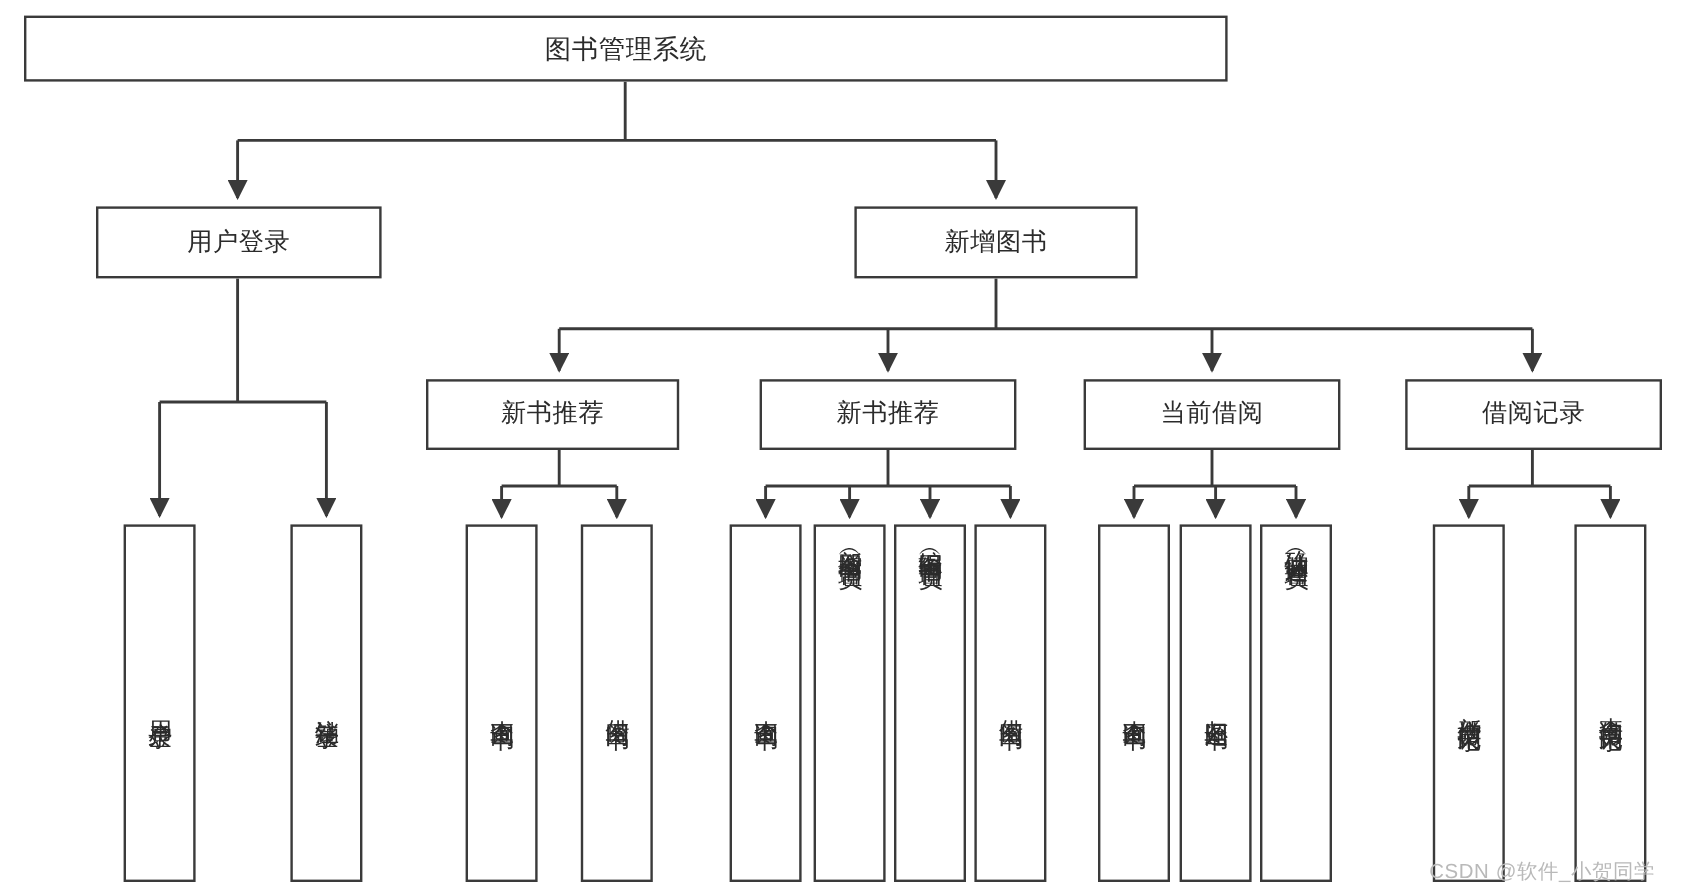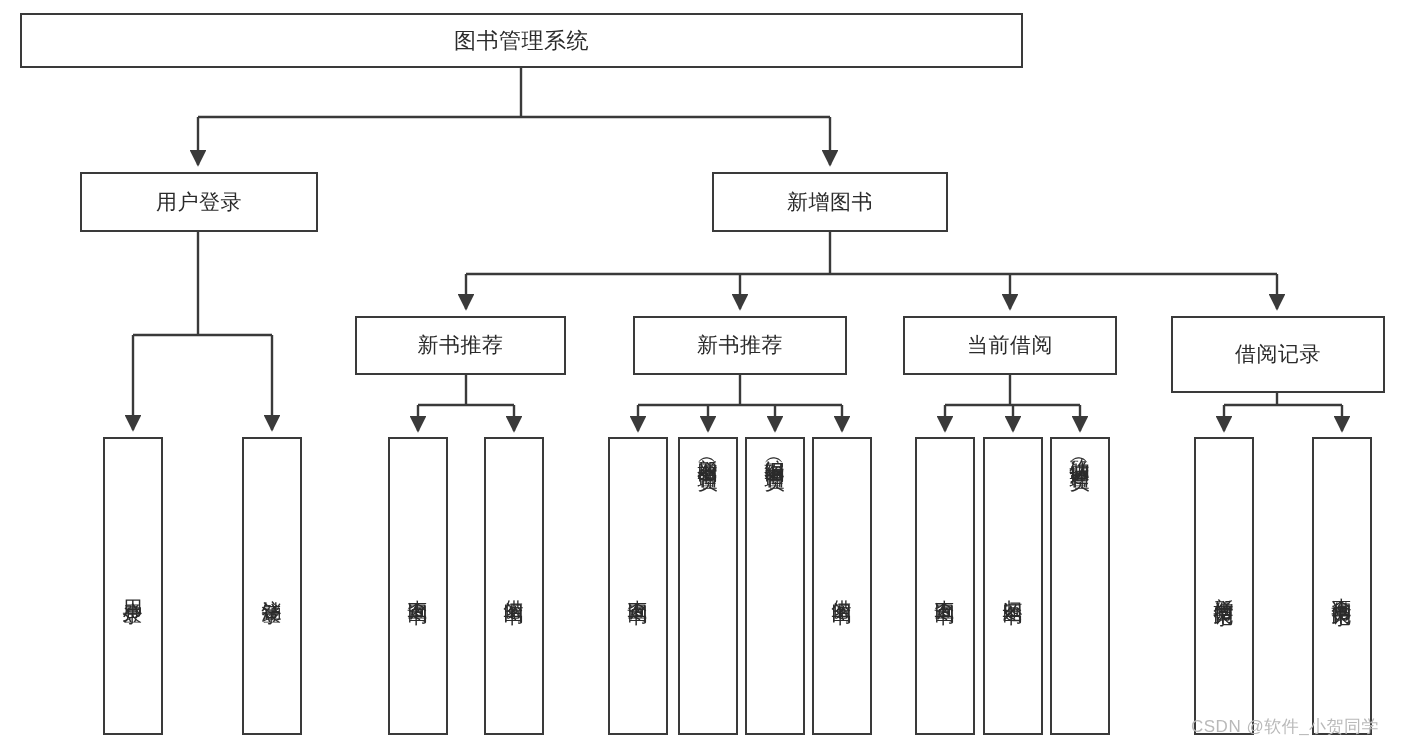--- a/index.html
+++ b/index.html
@@ -151,21 +151,21 @@
   </div>
 
   <div class="node horiz" style="left:633px; top:316px; width:214px; height:59px;">
     <span class="label">新书推荐</span>
   </div>
 
   <div class="node horiz" style="left:903px; top:316px; width:214px; height:59px;">
     <span class="label">当前借阅</span>
   </div>
 
-  <div class="node horiz" style="left:1171px; top:316px; width:214px; height:77px;">
+  <div class="node horiz" style="left:1171px; top:316px; width:214px; height:59px;">
     <span class="label">借阅记录</span>
   </div>
 
   <div class="node vert mid" style="left:103px; top:437px; width:60px; height:298px;">
     <span class="label">用户登录</span>
   </div>
 
   <div class="node vert mid" style="left:242px; top:437px; width:60px; height:298px;">
     <span class="label">注销登录</span>
   </div>

